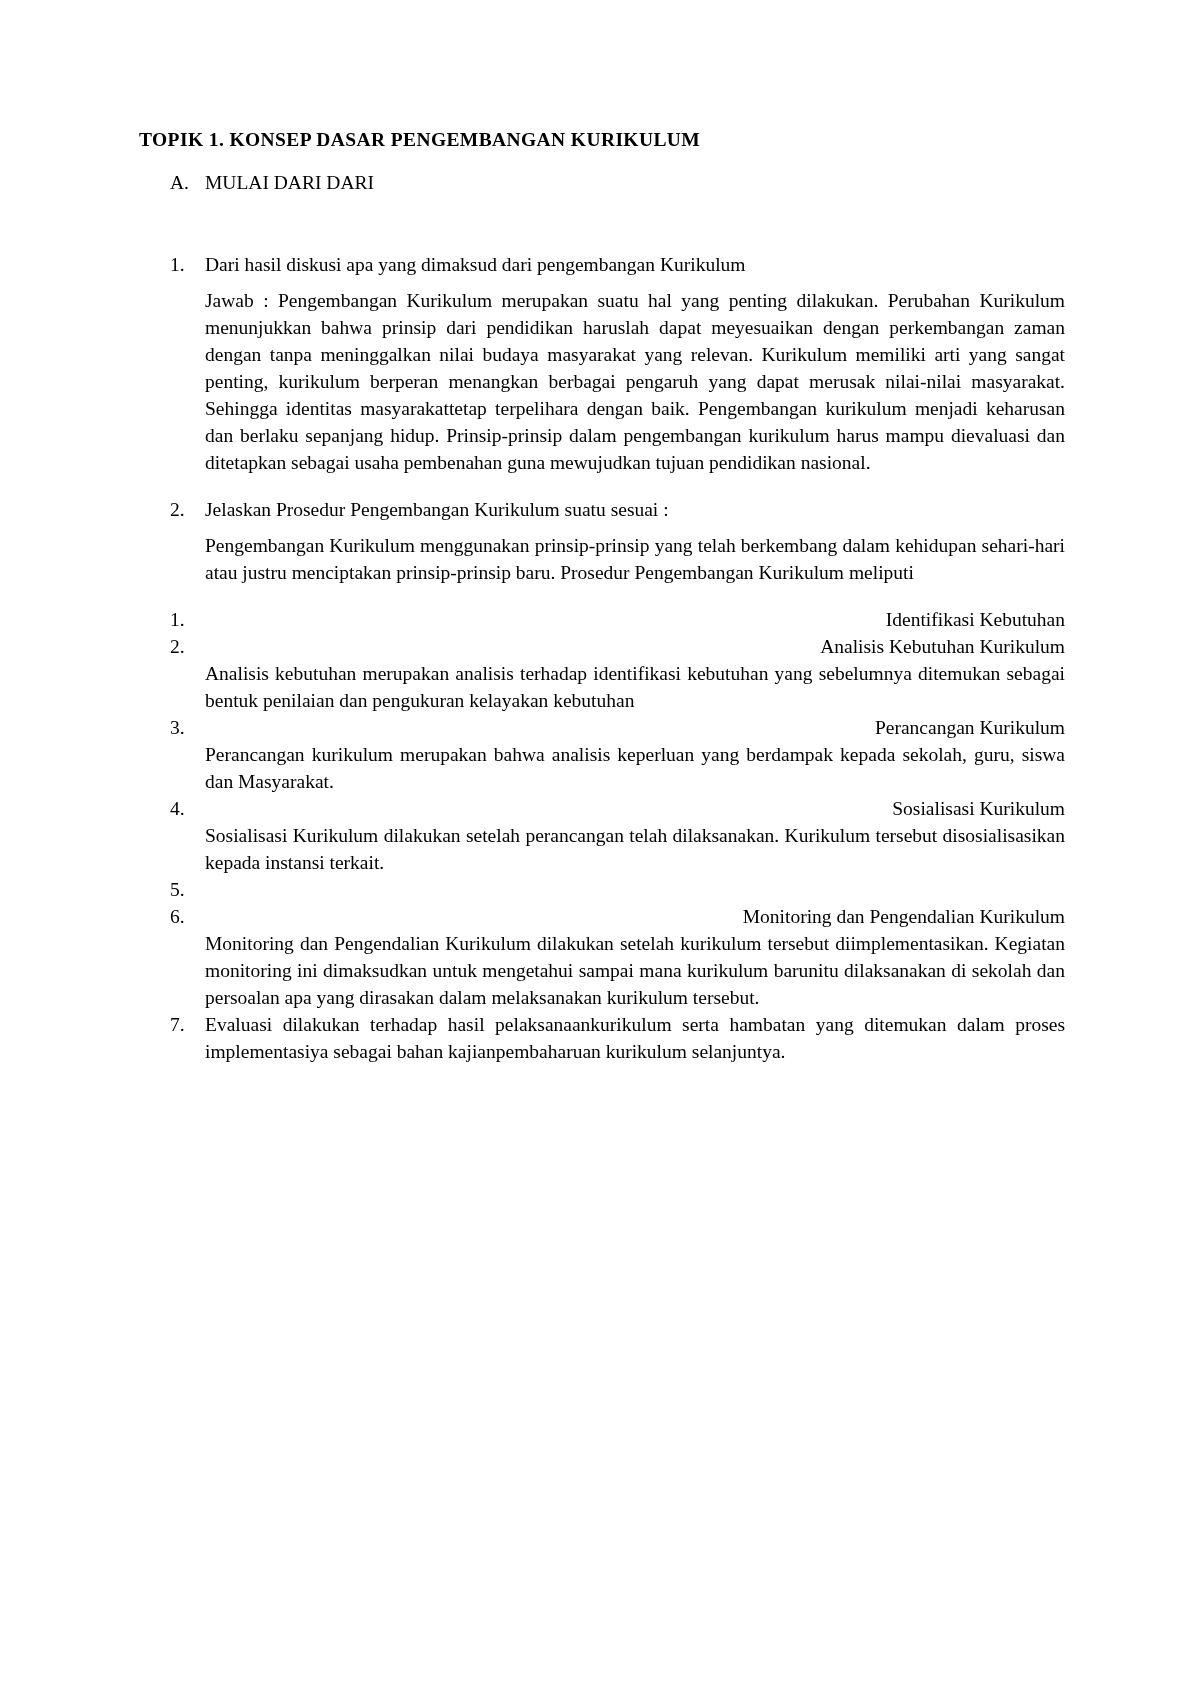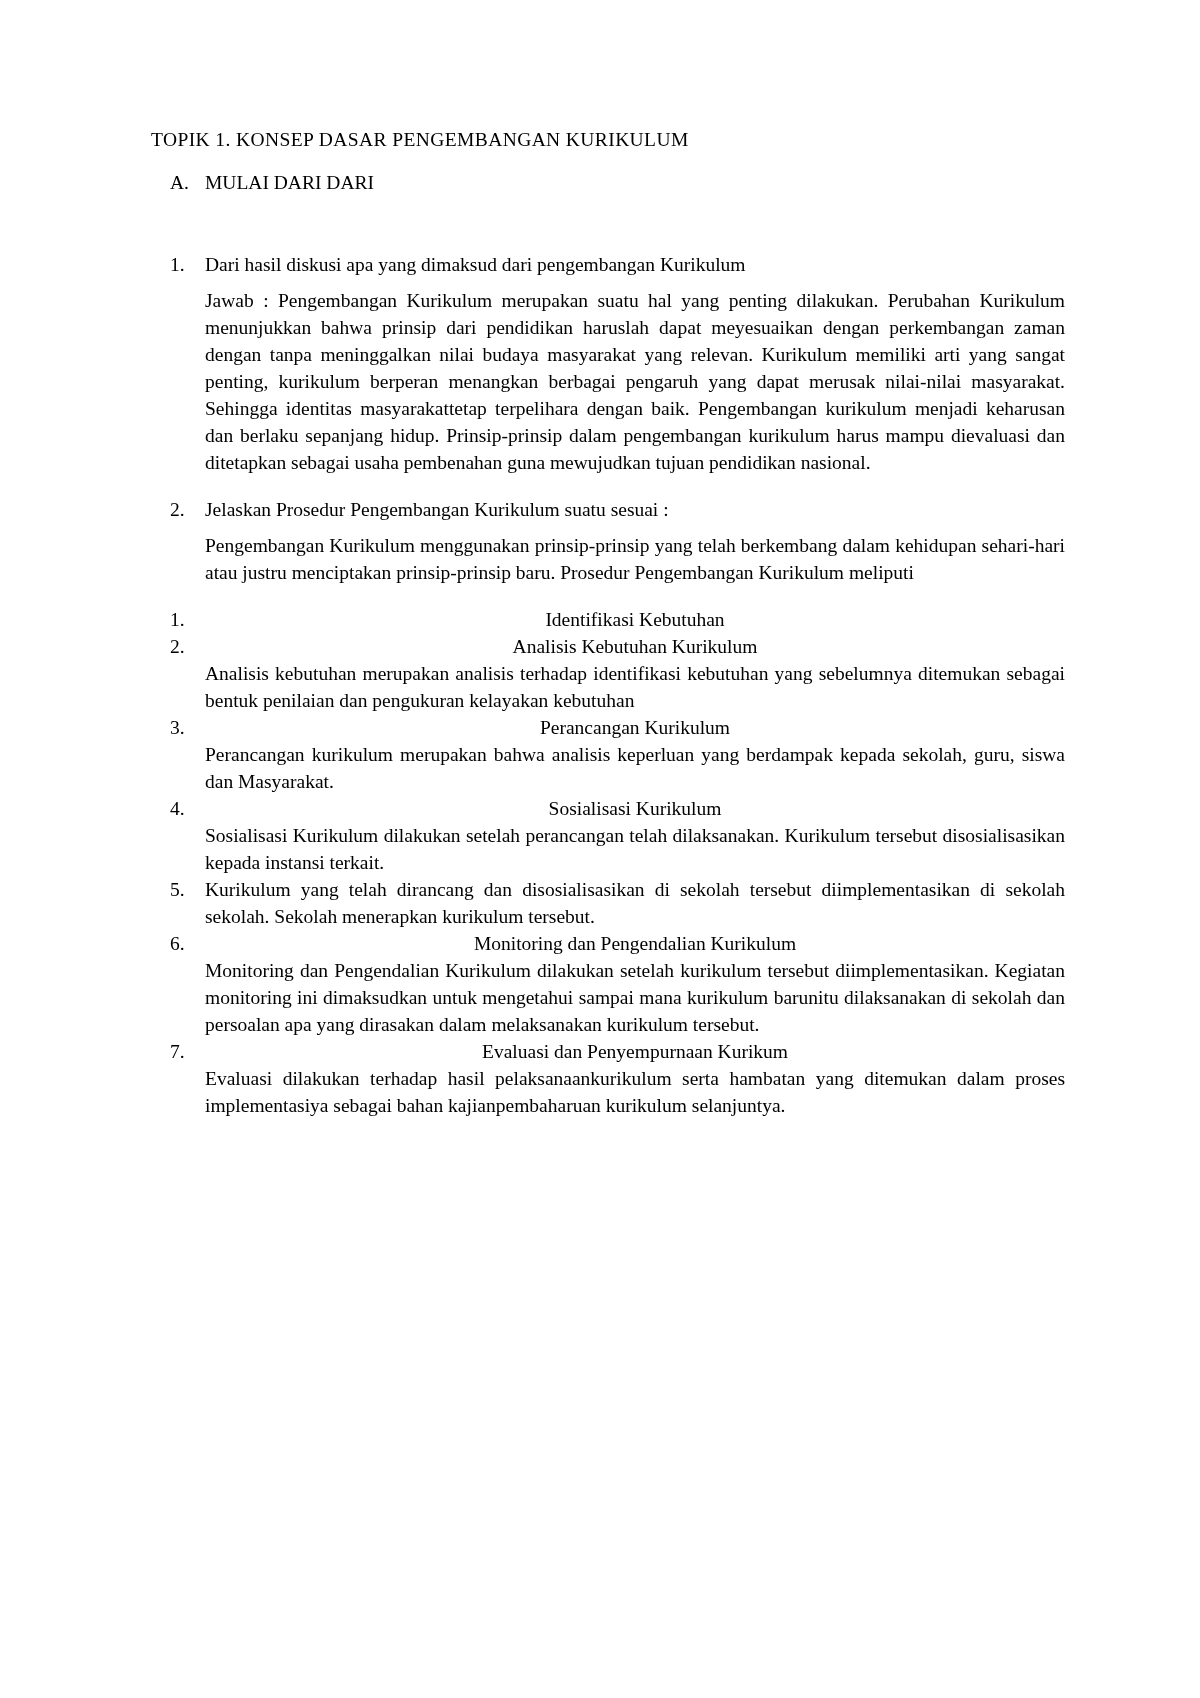--- a/index.html
+++ b/index.html
@@ -14,22 +14,22 @@
     box-sizing: border-box;
     background: #ffffff;
     color: #000000;
     font-family: "Liberation Serif", "DejaVu Serif", serif;
     font-size: 19.5px;
     line-height: 27px;
     padding: 126px 135px 40px 135px;
   }
   .doc-title {
     font-size: 19.5px;
-    font-weight: normal;
-    margin: 0 0 16px 16px;
+    font-weight: bold;
+    margin: 0 0 16px 4px;
     letter-spacing: 0.4px;
   }
   .hang {
     display: flex;
     padding-left: 35px;
   }
   .hang .num {
     flex: none;
     width: 35px;
   }
@@ -47,21 +47,21 @@
     padding-left: 70px;
     text-align: justify;
   }
   .q2-answer {
     margin-bottom: 20px;
   }
   .proc-item .proc-body {
     text-align: justify;
   }
   .proc-title {
-    text-align: center;
+    text-align: right;
   }
 </style>
 </head>
 <body>
 
 <div class="page">
 
   <h1 class="doc-title">TOPIK 1. KONSEP DASAR PENGEMBANGAN KURIKULUM</h1>
 
   <div class="hang section-head">
@@ -114,35 +114,33 @@
       <span class="num">4.</span>
       <div class="itm-text">
         <div class="proc-title">Sosialisasi Kurikulum</div>
         <div class="proc-body">Sosialisasi Kurikulum dilakukan setelah perancangan telah dilaksanakan. Kurikulum tersebut disosialisasikan kepada instansi terkait.</div>
       </div>
     </div>
 
     <div class="hang proc-item">
       <span class="num">5.</span>
       <div class="itm-text">
-        <div class="proc-body">Kurikulum yang telah dirancang dan disosialisasikan di sekolah tersebut diimplementasikan di sekolah sekolah. Sekolah menerapkan kurikulum tersebut.</div>
       </div>
     </div>
 
     <div class="hang proc-item">
       <span class="num">6.</span>
       <div class="itm-text">
         <div class="proc-title">Monitoring dan Pengendalian Kurikulum</div>
         <div class="proc-body">Monitoring dan Pengendalian Kurikulum dilakukan setelah kurikulum tersebut diimplementasikan. Kegiatan monitoring ini dimaksudkan untuk mengetahui sampai mana kurikulum barunitu dilaksanakan di sekolah dan persoalan apa yang dirasakan dalam melaksanakan kurikulum tersebut.</div>
       </div>
     </div>
 
     <div class="hang proc-item">
       <span class="num">7.</span>
       <div class="itm-text">
-        <div class="proc-title">Evaluasi dan Penyempurnaan Kurikum</div>
         <div class="proc-body">Evaluasi dilakukan terhadap hasil pelaksanaankurikulum serta hambatan yang ditemukan dalam proses implementasiya sebagai bahan kajianpembaharuan kurikulum selanjuntya.</div>
       </div>
     </div>
 
   </div>
 
 </div>
 
 </body></html>

